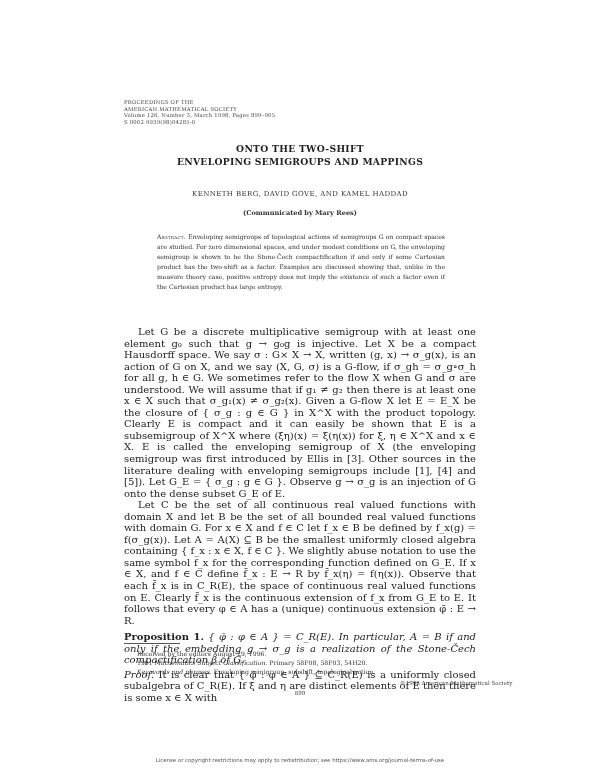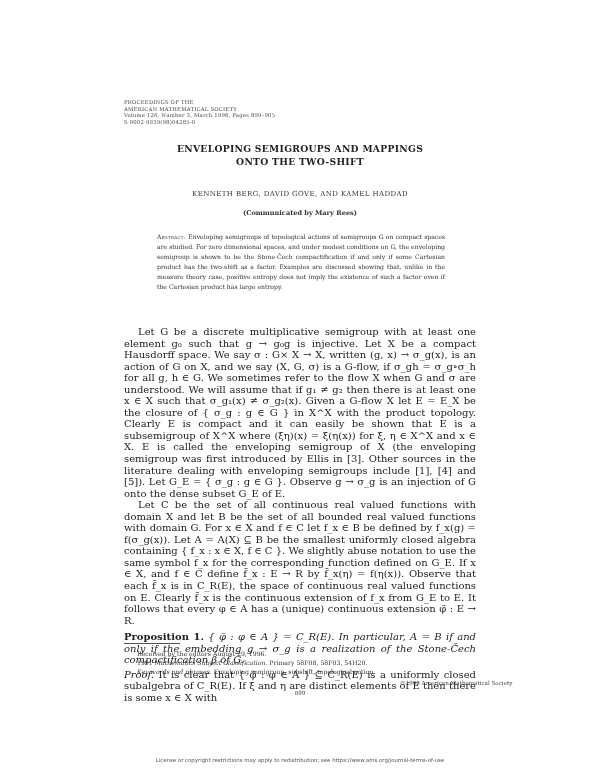--- a/index.html
+++ b/index.html
@@ -31,22 +31,22 @@
 <div class="page">
 
   <div class="journal">
     <div>PROCEEDINGS OF THE</div>
     <div>AMERICAN MATHEMATICAL SOCIETY</div>
     <div>Volume 126, Number 3, March 1998, Pages 899–905</div>
     <div>S 0002-9939(98)04285-0</div>
   </div>
 
   <div class="title">
+    <div>ONTO THE TWO-SHIFT</div>
     <div>ENVELOPING SEMIGROUPS AND MAPPINGS</div>
-    <div>ONTO THE TWO-SHIFT</div>
   </div>
 
   <div class="authors">KENNETH BERG, DAVID GOVE, AND KAMEL HADDAD</div>
   <div class="communicated">(Communicated by Mary Rees)</div>
 
   <div class="abstract">
     <span class="label">Abstract.</span>
     <span>Enveloping semigroups of topological actions of semigroups G on compact spaces are studied. For zero dimensional spaces, and under modest conditions on G, the enveloping semigroup is shown to be the Stone-Čech compactification if and only if some Cartesian product has the two-shift as a factor. Examples are discussed showing that, unlike in the measure theory case, positive entropy does not imply the existence of such a factor even if the Cartesian product has large entropy.</span>
   </div>
 

